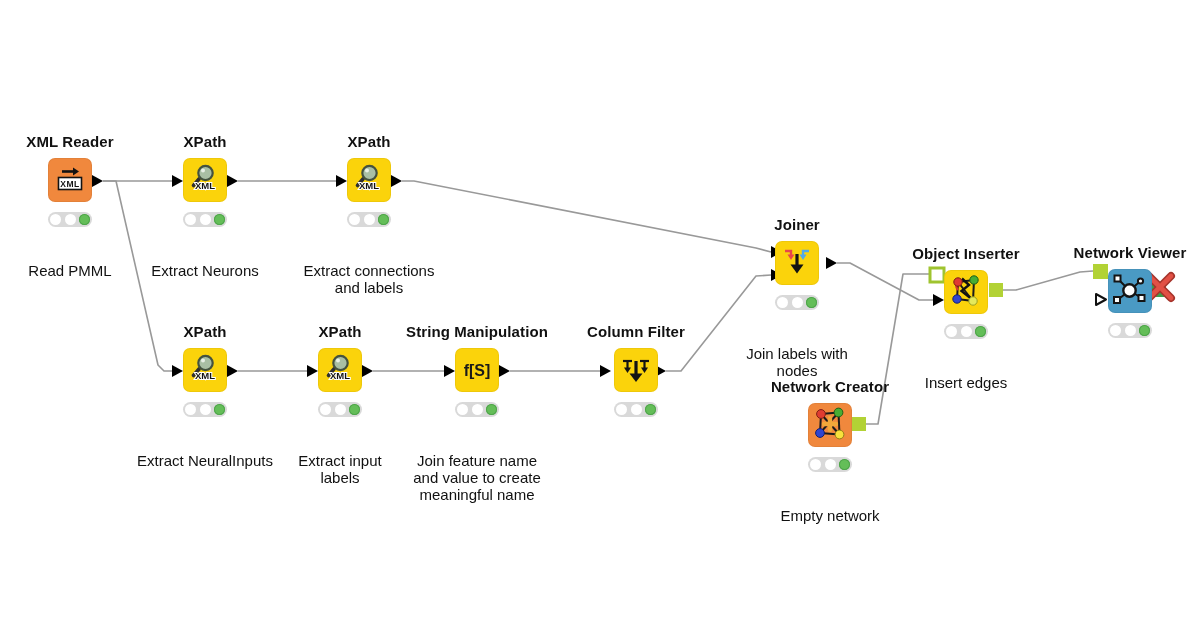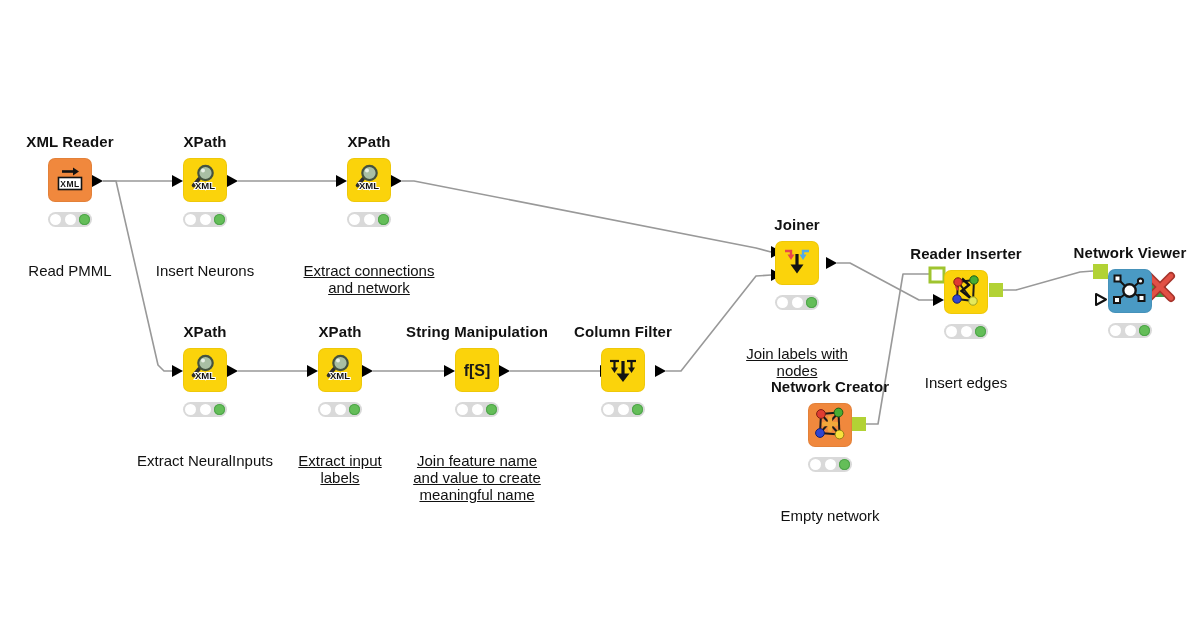--- a/index.html
+++ b/index.html
@@ -7,21 +7,21 @@
   .canvas{position:relative;width:1200px;height:522px;background:#fff;}
   svg.wires{position:absolute;left:0;top:0;z-index:1;}
   .wire{stroke:#999999;stroke-width:1.6;fill:none;stroke-linejoin:round;}
   .ng{position:absolute;width:44px;height:44px;z-index:2;}
   .nbody{position:absolute;left:0;top:0;width:44px;height:44px;border-radius:7px;display:flex;align-items:center;justify-content:center;box-shadow:inset 0 0 0 1px rgba(0,0,0,0.05);}
   .yellow{background:#FBD30B;}
   .orange{background:#F0883D;}
   .blue{background:#4A9AC4;}
   .ntitle{position:absolute;top:-25px;left:50%;transform:translateX(-50%);white-space:nowrap;font-weight:700;font-size:15px;letter-spacing:0.1px;}
   .nlabel{position:absolute;top:77px;left:50%;transform:translateX(-50%);font-size:15px;line-height:17px;text-align:center;white-space:nowrap;margin-top:27px;}
-  .nlabel span{display:block;text-decoration:underline;}
+  .nlabel span{display:block;}
   .traffic{position:absolute;top:54px;left:0;width:44px;height:15px;border-radius:8px;background:#D9D9D9;display:flex;align-items:center;justify-content:space-between;padding:0 2px;box-sizing:border-box;}
   .dot{width:11px;height:11px;border-radius:50%;background:#ffffff;display:block;}
   .dot.on{background:#64BE58;box-shadow:inset 0 0 0 1px #4EA44A;}
   .nicon{display:block;}
 </style>
 </head>
 <body>
 
 <div class="canvas">
 
@@ -98,41 +98,41 @@
         <circle cx="22.5" cy="15" r="7.2" fill="#A9BFA4" stroke="#44523F" stroke-width="2.2"></circle>
         <circle cx="20" cy="12.5" r="2" fill="#E8F0E6"></circle>
         <text x="12" y="31" font-size="9.5" font-weight="bold" fill="#131313" stroke="#ffffff" stroke-width="2" paint-order="stroke" font-family="Liberation Sans, sans-serif">XML</text>
       </svg>
     </div>
     <div class="traffic">
         <i class="dot"></i>
         <i class="dot"></i>
         <i class="dot on"></i>
       </div>
-    <div class="nlabel">Insert Neurons</div>
+    <div class="nlabel">Extract Neurons</div>
   </div>
 
   <div class="ng" style="left:347px;top:158px">
     <div class="ntitle">XPath</div>
     <div class="nbody yellow">
       <svg class="nicon" width="44" height="44" viewBox="0 0 44 44">
         <line x1="16" y1="21" x2="10.5" y2="27.5" stroke="#2F2F2F" stroke-width="3.6" stroke-linecap="round"></line>
         <circle cx="22.5" cy="15" r="7.2" fill="#A9BFA4" stroke="#44523F" stroke-width="2.2"></circle>
         <circle cx="20" cy="12.5" r="2" fill="#E8F0E6"></circle>
         <text x="12" y="31" font-size="9.5" font-weight="bold" fill="#131313" stroke="#ffffff" stroke-width="2" paint-order="stroke" font-family="Liberation Sans, sans-serif">XML</text>
       </svg>
     </div>
     <div class="traffic">
         <i class="dot"></i>
         <i class="dot"></i>
         <i class="dot on"></i>
       </div>
     <div class="nlabel">
         <span>Extract connections</span>
-        <span>and network</span>
+        <span>and labels</span>
       </div>
   </div>
 
   <div class="ng" style="left:183px;top:348px">
     <div class="ntitle">XPath</div>
     <div class="nbody yellow">
       <svg class="nicon" width="44" height="44" viewBox="0 0 44 44">
         <line x1="16" y1="21" x2="10.5" y2="27.5" stroke="#2F2F2F" stroke-width="3.6" stroke-linecap="round"></line>
         <circle cx="22.5" cy="15" r="7.2" fill="#A9BFA4" stroke="#44523F" stroke-width="2.2"></circle>
         <circle cx="20" cy="12.5" r="2" fill="#E8F0E6"></circle>
@@ -180,21 +180,21 @@
         <i class="dot"></i>
         <i class="dot on"></i>
       </div>
     <div class="nlabel">
         <span>Join feature name</span>
         <span>and value to create</span>
         <span>meaningful name</span>
       </div>
   </div>
 
-  <div class="ng" style="left:601px;top:348px">
+  <div class="ng" style="left:614px;top:348px">
     <div class="ntitle">Column Filter</div>
     <div class="nbody yellow">
       <svg class="nicon" width="44" height="44" viewBox="0 0 44 44">
         <line x1="9" y1="13" x2="18" y2="13" stroke="#131313" stroke-width="2.2"></line>
         <line x1="13.5" y1="14" x2="13.5" y2="20.5" stroke="#131313" stroke-width="2.2"></line>
         <polygon points="10,19.5 17,19.5 13.5,25" fill="#131313"></polygon>
         <line x1="26" y1="13" x2="35" y2="13" stroke="#131313" stroke-width="2.2"></line>
         <line x1="30.5" y1="14" x2="30.5" y2="20.5" stroke="#131313" stroke-width="2.2"></line>
         <polygon points="27,19.5 34,19.5 30.5,25" fill="#131313"></polygon>
         <line x1="22" y1="13" x2="22" y2="27" stroke="#131313" stroke-width="3.2"></line>
@@ -253,21 +253,21 @@
     </div>
     <div class="traffic">
         <i class="dot"></i>
         <i class="dot"></i>
         <i class="dot on"></i>
       </div>
     <div class="nlabel">Empty network</div>
   </div>
 
   <div class="ng" style="left:944px;top:270px">
-    <div class="ntitle">Reader Inserter</div>
+    <div class="ntitle">Object Inserter</div>
     <div class="nbody yellow">
       <svg class="nicon" width="44" height="44" viewBox="0 0 44 44">
         <g stroke="#1A1A1A" stroke-width="2">
           <line x1="14" y1="12" x2="30" y2="10"></line>
             <line x1="14" y1="12" x2="13" y2="29"></line>
           <line x1="30" y1="10" x2="29" y2="31"></line>
             <line x1="13" y1="29" x2="29" y2="31"></line>
           <line x1="14" y1="12" x2="29" y2="31"></line>
         </g>
         <path d="M14.5,9 C11.5,13 11.5,17 14,20" stroke="#D63A2F" stroke-width="2.2" fill="none"></path>

